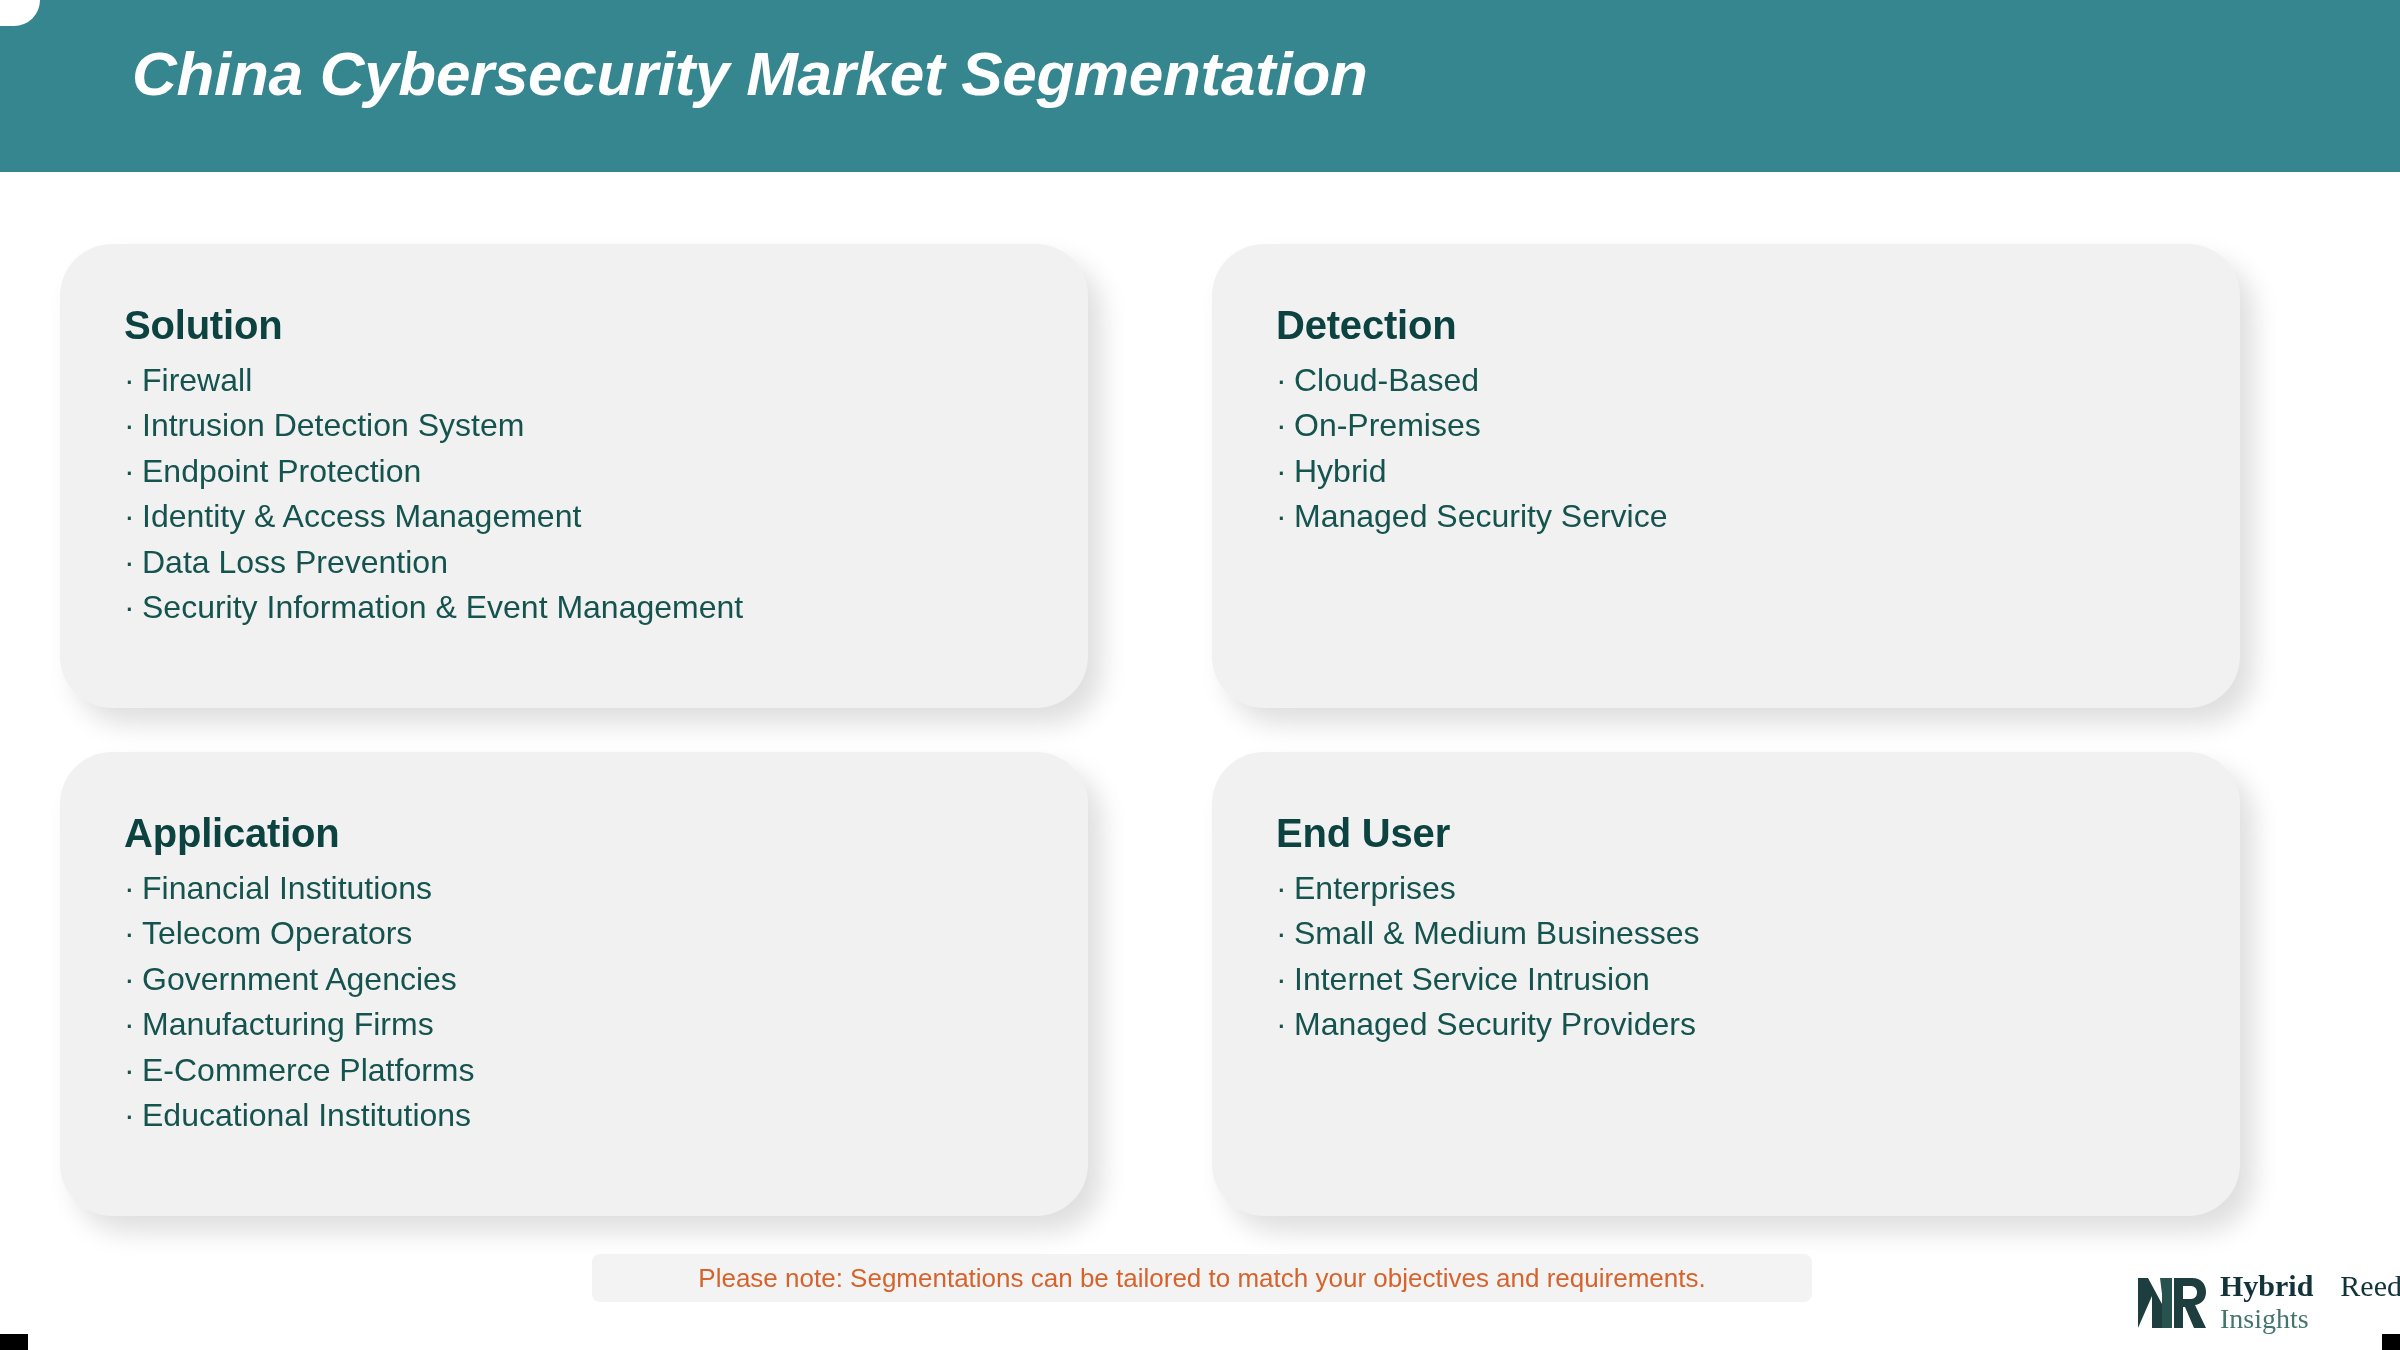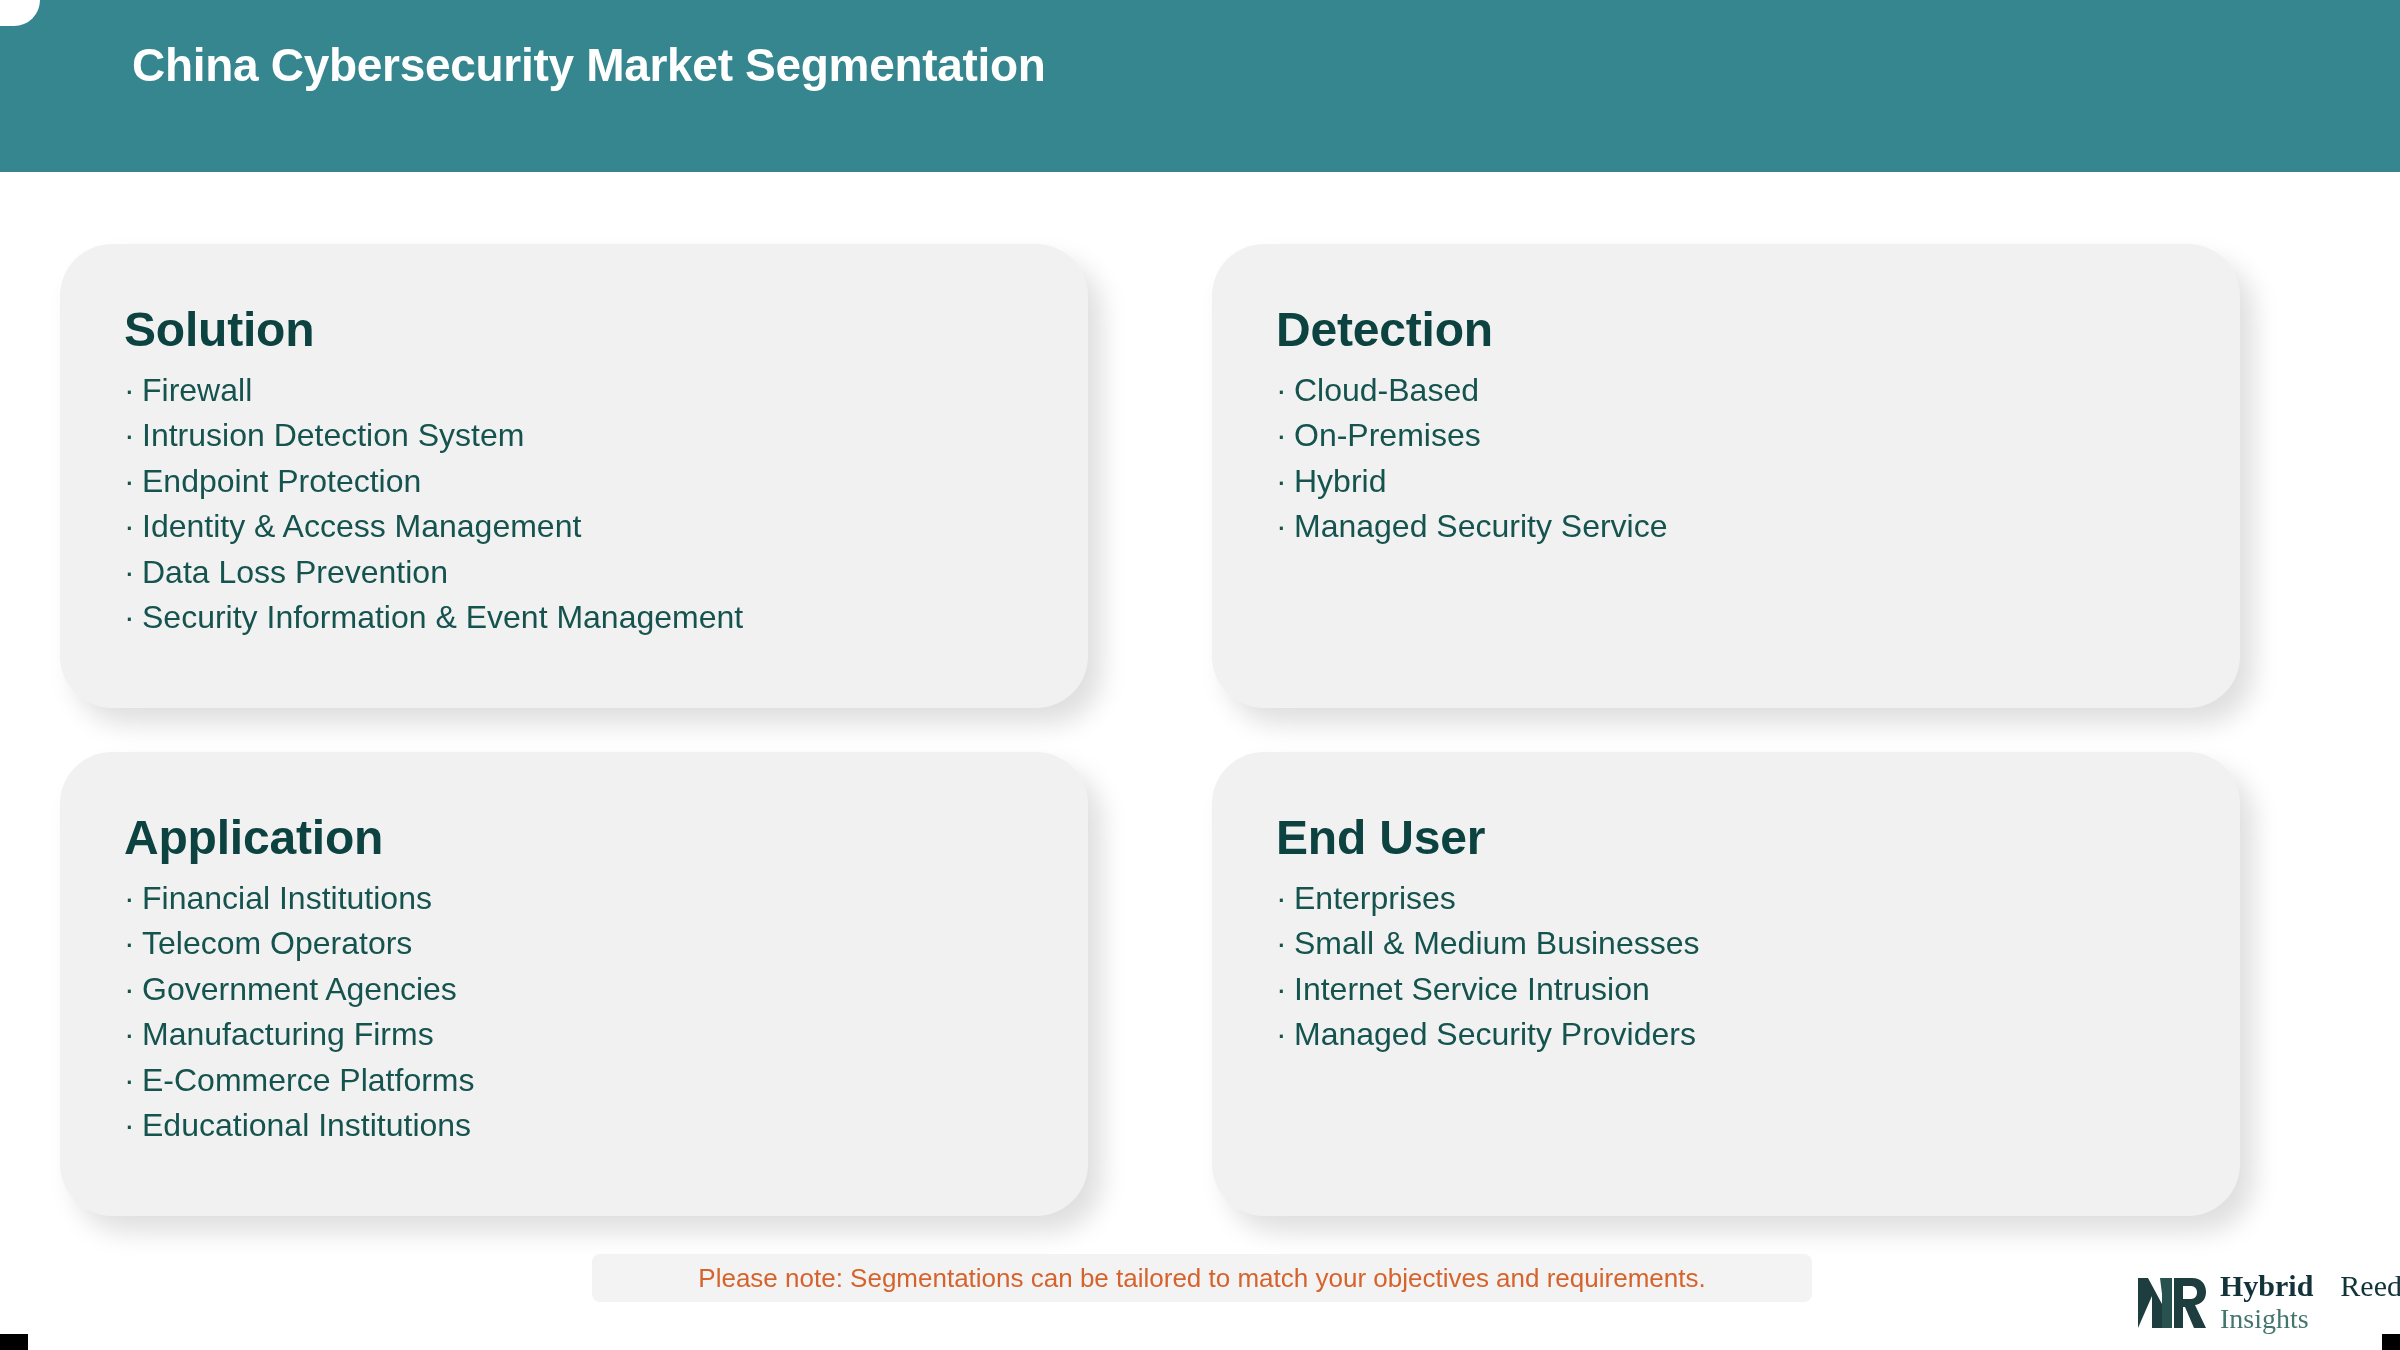--- a/index.html
+++ b/index.html
@@ -37,25 +37,26 @@
     width: 62px;
     height: 56px;
     background: #ffffff;
     border-bottom-right-radius: 26px;
   }
 
   .header-title {
     position: absolute;
     left: 132px;
     top: 38px;
-    font-size: 46px;
+    font-size: 62px;
     font-weight: 700;
     color: #ffffff;
     letter-spacing: -0.3px;
     white-space: nowrap;
+    font-style: italic;
   }
 
   
   .cards {
     position: absolute;
     left: 0;
     top: 172px;
     width: 2400px;
     height: 1060px;
   }
@@ -67,21 +68,21 @@
     box-shadow: 14px 16px 26px rgba(0,0,0,0.13);
     padding: 56px 58px 40px 64px;
   }
 
   .card-solution   { left: 60px;   top: 72px;  width: 1028px; height: 464px; }
   .card-deployment { left: 1212px; top: 72px;  width: 1028px; height: 464px; }
   .card-application{ left: 60px;   top: 580px; width: 1028px; height: 464px; }
   .card-enduser    { left: 1212px; top: 580px; width: 1028px; height: 464px; }
 
   .card-title {
-    font-size: 48px;
+    font-size: 40px;
     font-weight: 700;
     color: #0c4340;
     letter-spacing: -0.2px;
     margin-bottom: 8px;
     line-height: 1.25;
   }
 
   .card-list {
     list-style: none;
   }

